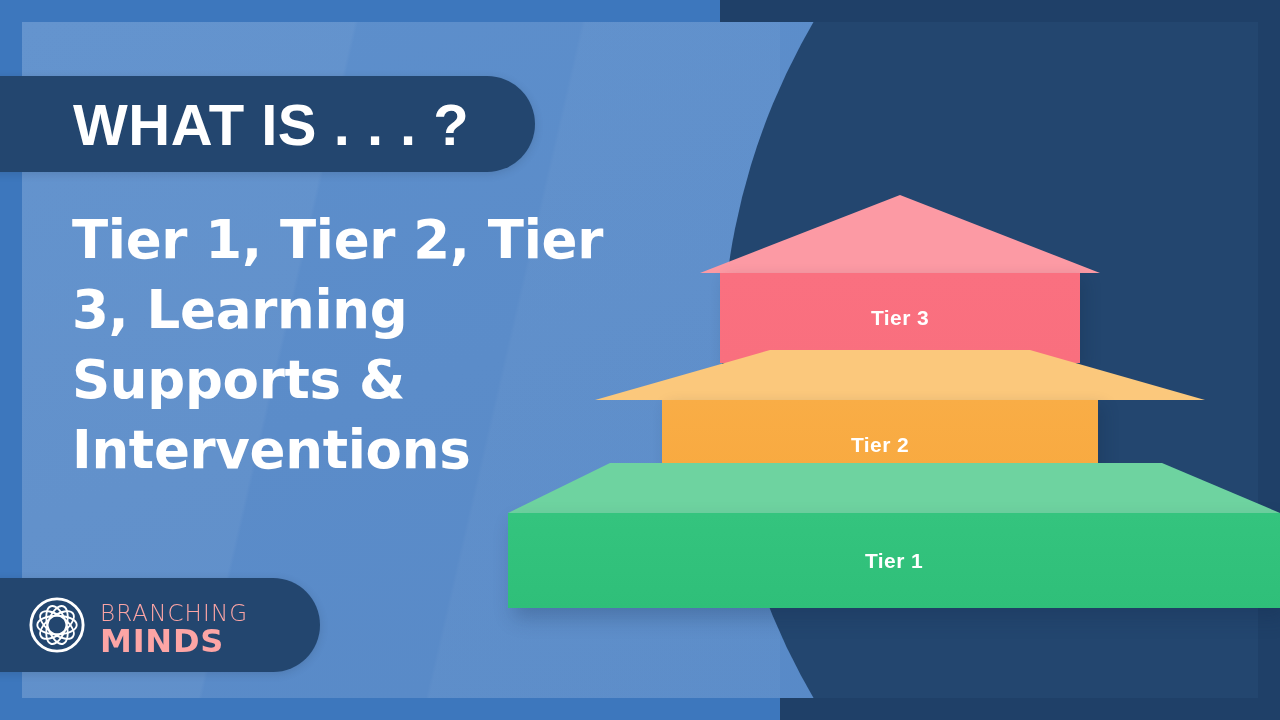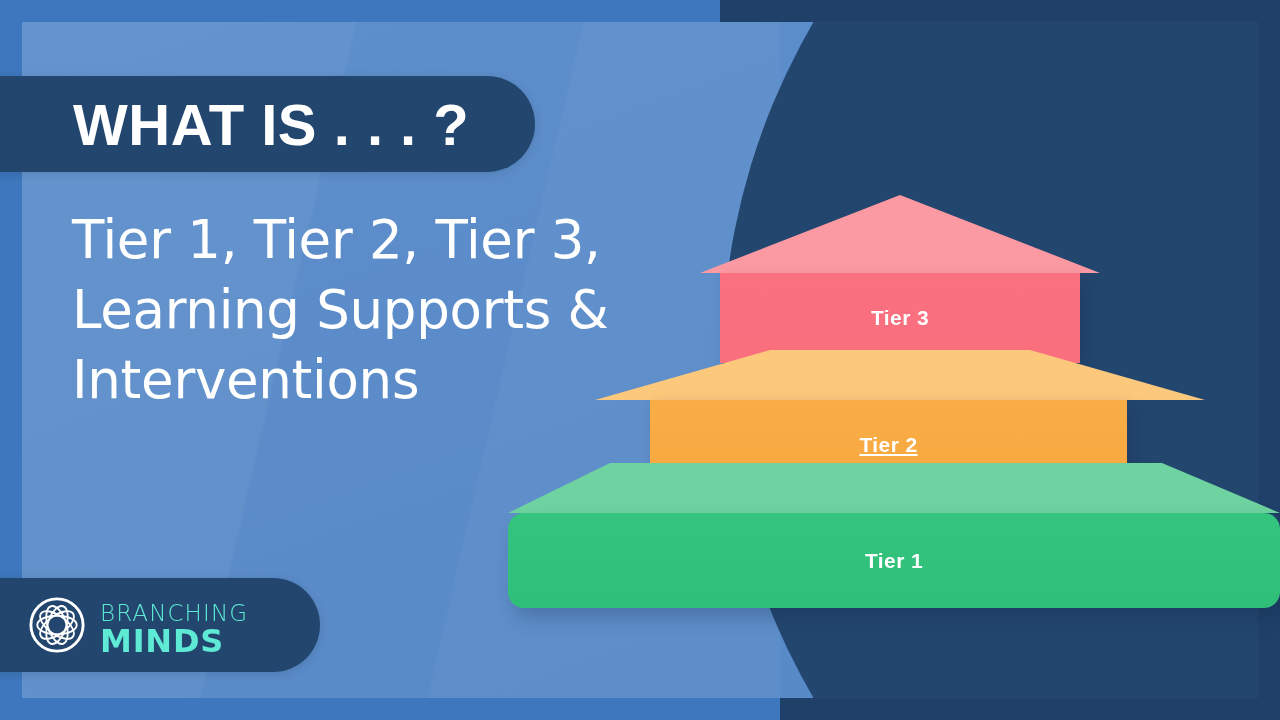--- a/index.html
+++ b/index.html
@@ -103,21 +103,21 @@
 
   
   .headline {
     position: absolute;
     left: 72px;
     top: 205px;
     width: 600px;
     color: #ffffff;
     font-size: 53px;
     line-height: 1.32;
-    font-weight: 400;
+    font-weight: 700;
     font-family: "DejaVu Sans", sans-serif;
     letter-spacing: -0.3px;
   }
 
   
   .logo-pill {
     position: absolute;
     left: -62px;
     top: 578px;
     width: 382px;
@@ -129,21 +129,21 @@
     align-items: center;
   }
   .logo-mark {
     margin-left: 90px;
     width: 58px;
     height: 58px;
     flex: 0 0 auto;
   }
   .logo-words {
     margin-left: 14px;
-    color: #5eead4;
+    color: #fca5a5;
     line-height: 1.03;
     margin-top: 10px;
   }
   .logo-word-top {
     font-size: 23px;
     font-weight: 300;
     letter-spacing: 1.1px;
     font-family: "DejaVu Sans", sans-serif;
   }
   .logo-word-bottom {
@@ -180,34 +180,32 @@
   #tier3 .face {
     left: 20px; top: 78px; width: 360px; height: 90px;
     background: linear-gradient(180deg, #fa7080 0%, #f96f7e 100%);
     box-shadow: 6px 6px 14px rgba(20,40,70,0.22);
   }
 
   
   #tier2 { left: 105px; top: 155px; width: 610px; height: 140px; }
   #tier2 .cap { position:absolute; left:0; top:0; width:610px; height:52px; }
   #tier2 .face {
-    left: 55px; top: 50px; width: 477px; height: 90px;
+    left: 67px; top: 50px; width: 436px; height: 90px;
     background: linear-gradient(180deg, #f9ad46 0%, #f8a93f 100%);
     box-shadow: 6px 6px 14px rgba(20,40,70,0.22);
-    text-decoration: underline;
   }
 
   
   #tier1 { left: 0px; top: 268px; width: 790px; height: 150px; }
   #tier1 .cap { position:absolute; left:0; top:0; width:790px; height:52px; }
   #tier1 .face {
     left: 18px; top: 50px; width: 772px; height: 95px;
     background: linear-gradient(180deg, #34c47e 0%, #2fbf79 100%);
     box-shadow: 6px 10px 18px rgba(20,40,70,0.25);
-    border-radius: 16px;
   }
 </style>
 </head>
 <body>
 
 <div id="stage">
 
   <div class="bg-base"></div>
   <div class="bg-inner-panel"></div>
   <div class="bg-sheen"></div>

